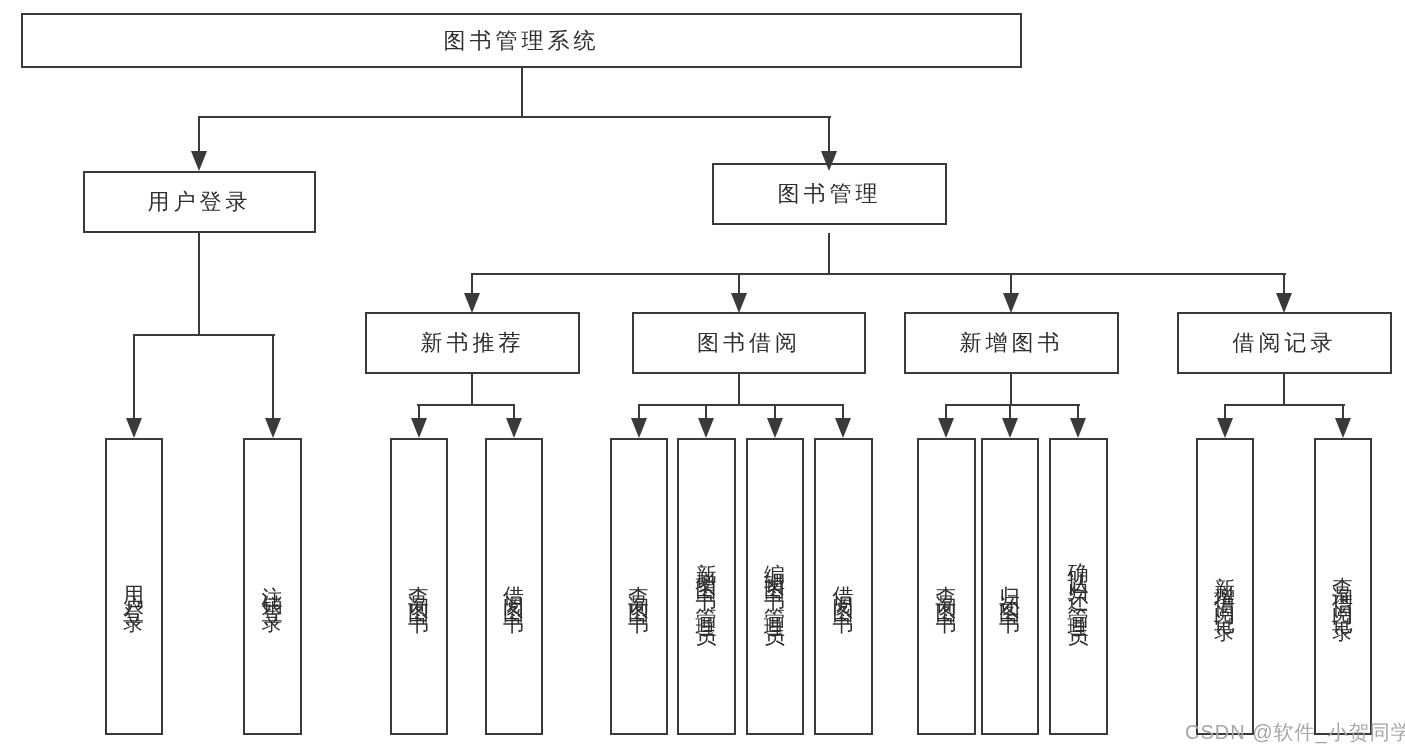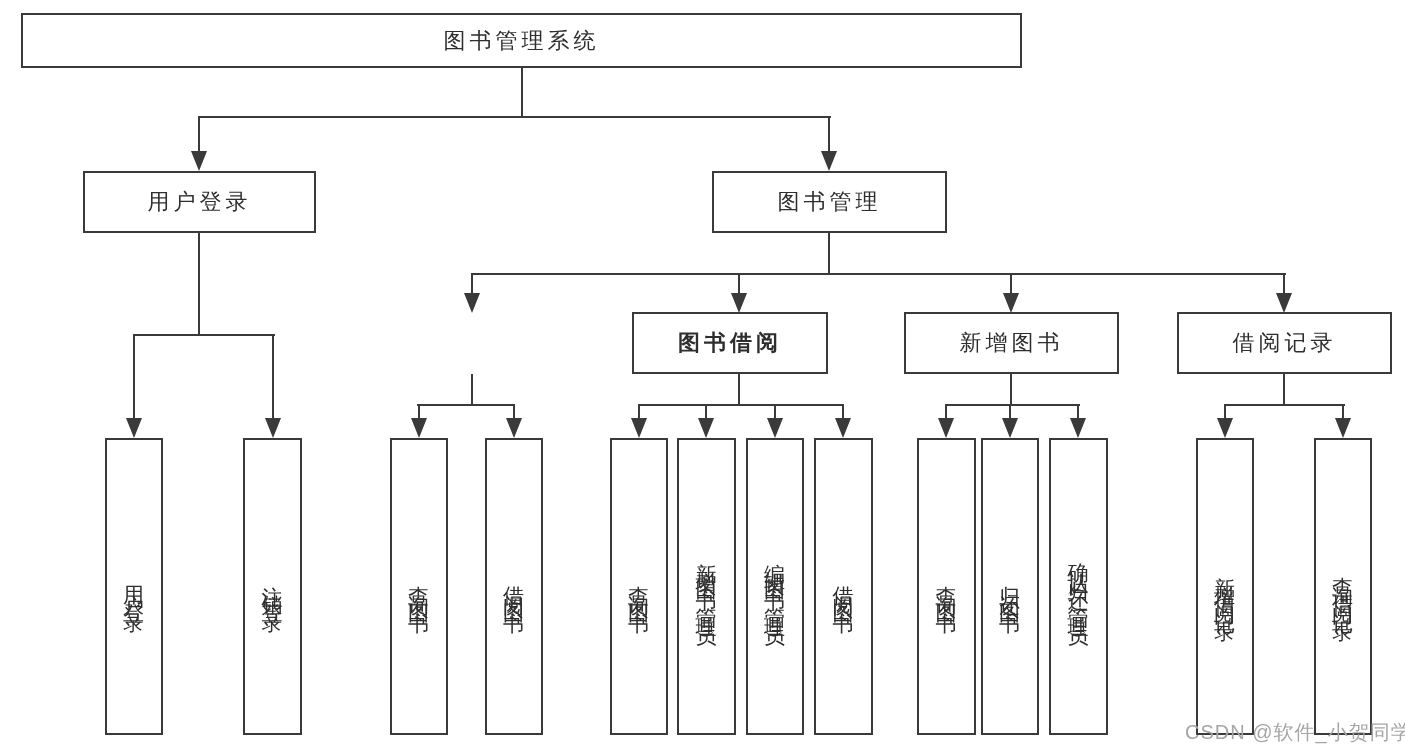--- a/index.html
+++ b/index.html
@@ -65,24 +65,25 @@
 </style>
 </head>
 <body>
 
 <div class="canvas">
 
   <div class="node h" style="left:21px; top:13px; width:1001px; height:55px;">图书管理系统</div>
 
   <div class="node h" style="left:83px; top:171px; width:233px; height:62px;">用户登录</div>
 
-  <div class="node h" style="left:712px; top:171px; width:235px; height:62px;">图书管理</div>
-
-
-  <div class="node h" style="left:632px; top:312px; width:196px; height:62px;font-weight:bold;">图书借阅</div>
+  <div class="node h" style="left:712px; top:163px; width:235px; height:62px;">图书管理</div>
+
+  <div class="node h" style="left:365px; top:312px; width:215px; height:62px;">新书推荐</div>
+
+  <div class="node h" style="left:632px; top:312px; width:234px; height:62px;">图书借阅</div>
 
   <div class="node h" style="left:904px; top:312px; width:215px; height:62px;">新增图书</div>
 
   <div class="node h" style="left:1177px; top:312px; width:215px; height:62px;">借阅记录</div>
 
   <div class="node v" style="left:105px; top:438px; width:58px; height:297px;">
     <span class="vtext">用户登录</span>
   </div>
 
   <div class="node v" style="left:243px; top:438px; width:59px; height:297px;">

